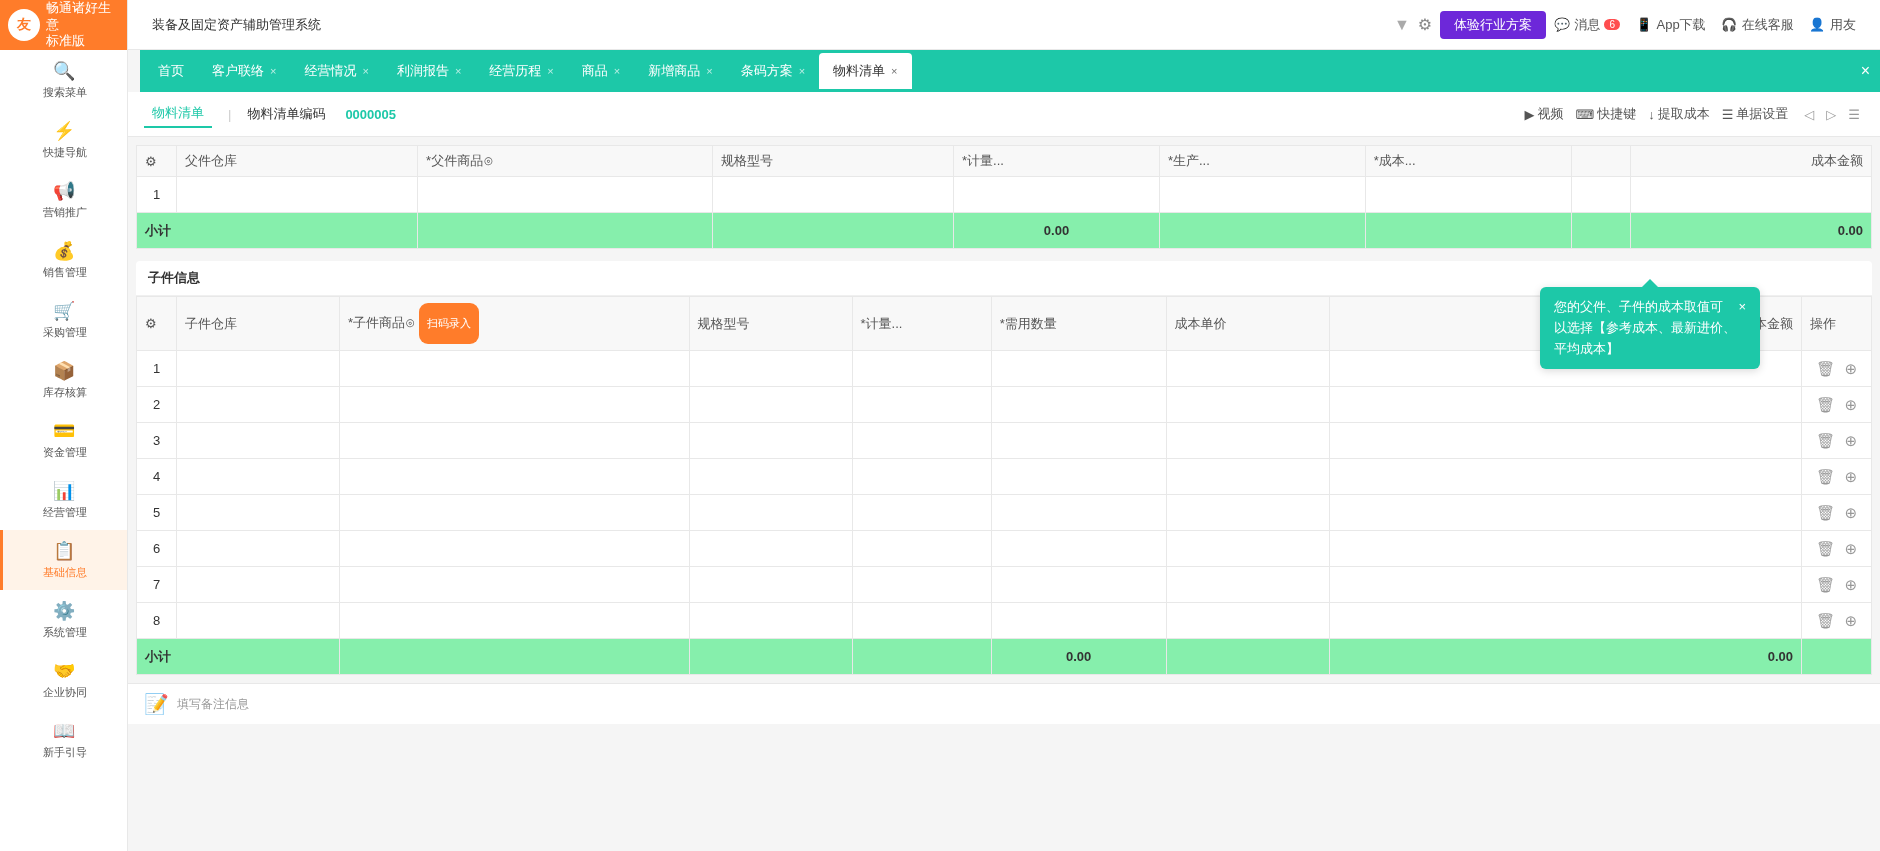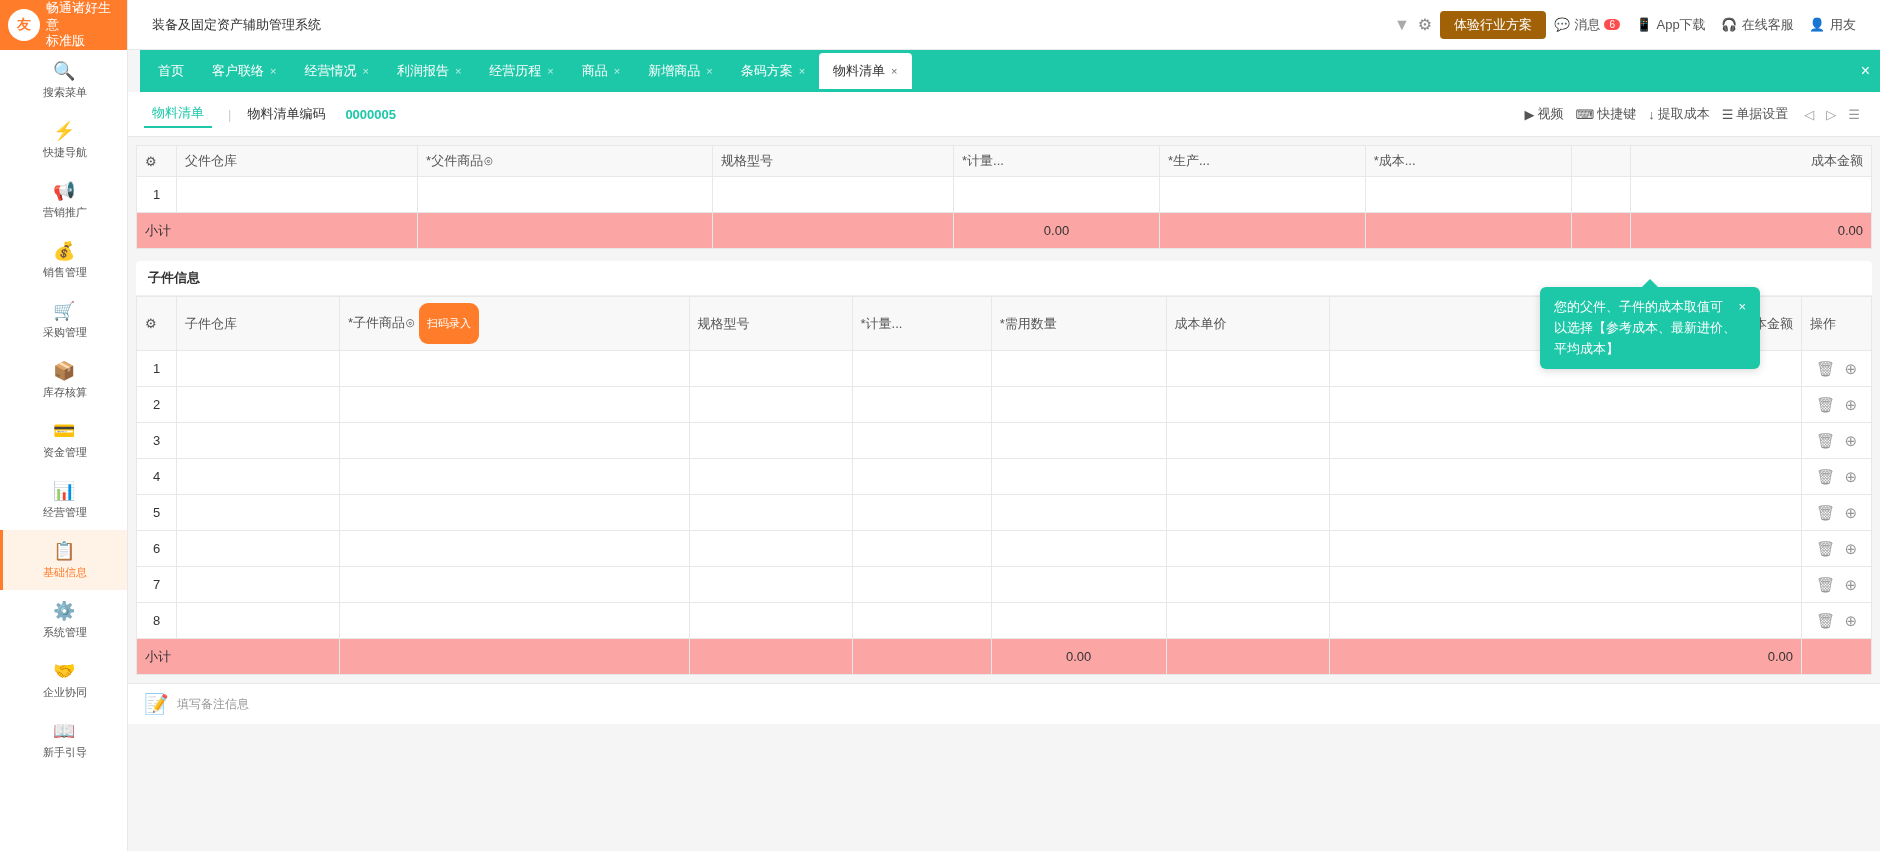--- a/index.html
+++ b/index.html
@@ -73,21 +73,21 @@
       padding: 0 24px;
       border-bottom: 1px solid #e8e8e8;
       gap: 8px;
     }
     .topbar-title {
       font-size: 13px;
       color: #333;
       flex: 1;
     }
     .topbar-btn {
-      background: #a16207;
+      background: #6d28d9;
       color: #fff;
       border: none;
       padding: 5px 14px;
       border-radius: 4px;
       cursor: pointer;
       font-size: 13px;
     }
     .topbar-gear {
       color: #888;
       font-size: 16px;
@@ -235,22 +235,22 @@
       text-align: left;
       white-space: nowrap;
     }
     .data-table td {
       border: 1px solid #e8e8e8;
       padding: 4px 8px;
       color: #333;
       height: 36px;
     }
     .data-table tr.subtotal td {
-      background: #fca5a5;
-      font-weight: normal;
+      background: #86efac;
+      font-weight: bold;
     }
     .th-settings { width: 40px; text-align: center; }
     .col-num { text-align: center; color: #aaa; }
     .col-actions { text-align: center; width: 70px; }
     .action-btn {
       background: none;
       border: none;
       cursor: pointer;
       color: #999;
       font-size: 15px;

